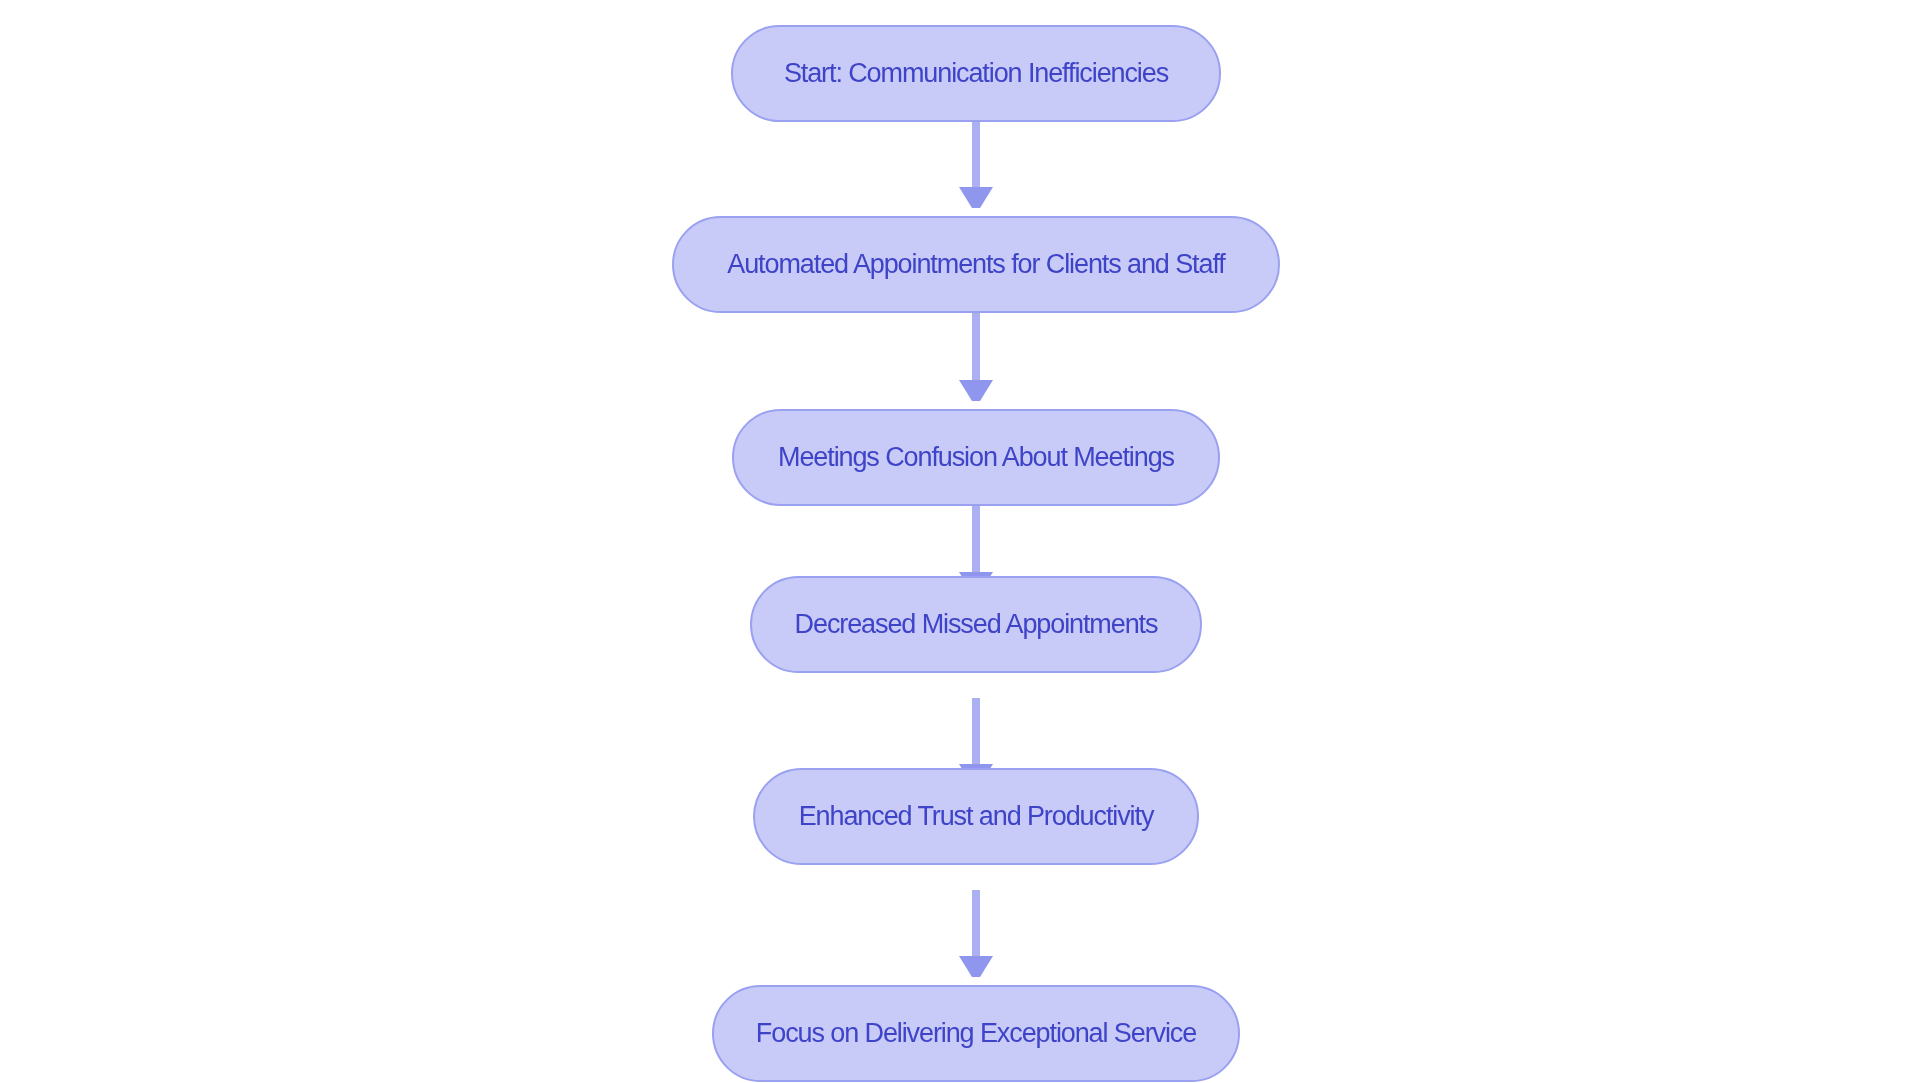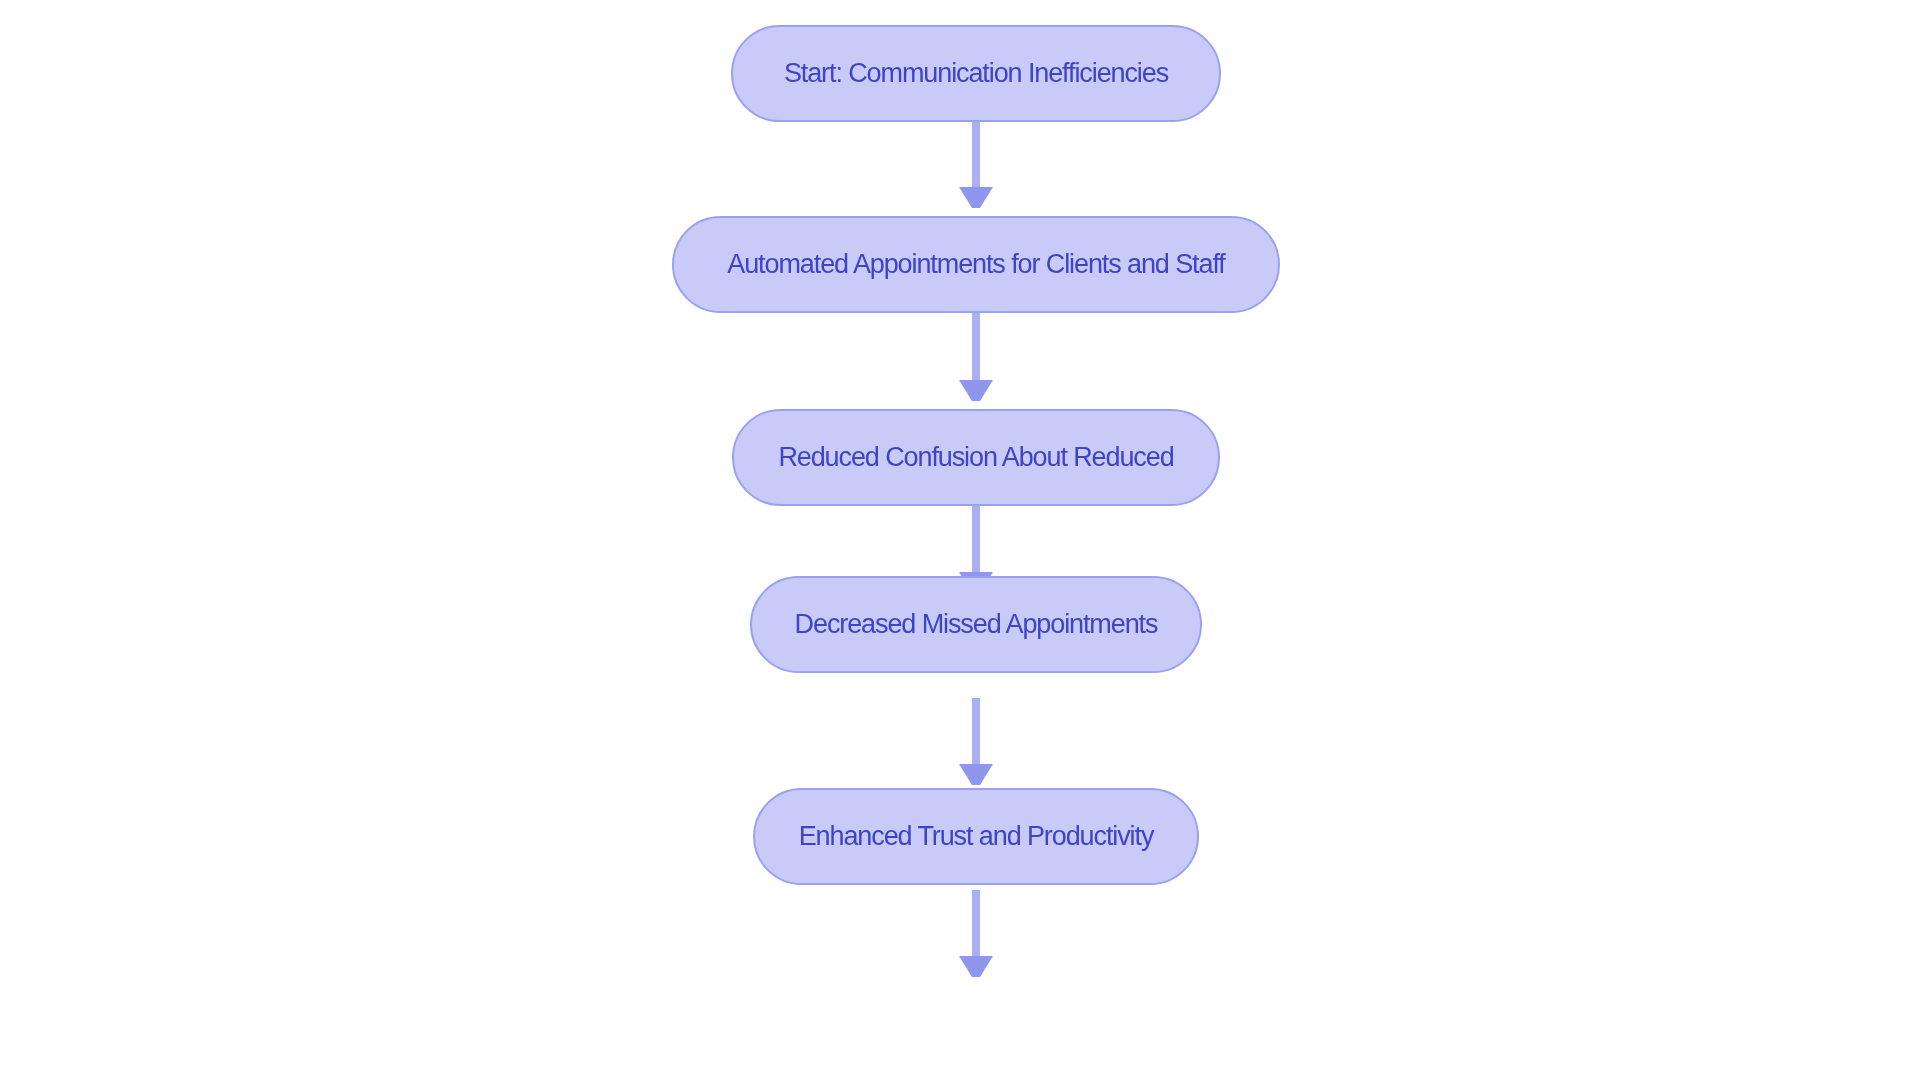--- a/index.html
+++ b/index.html
@@ -31,21 +31,21 @@
   .node span{
     color:var(--node-text);
     font-size:27px;
     letter-spacing:-1.1px;
     font-weight:400;
   }
   .n1{top:17px;width:490px;}
   .n2{top:208px;width:608px;}
   .n3{top:401px;width:488px;}
   .n4{top:568px;width:452px;}
-  .n5{top:780px;width:446px;}
+  .n5{top:760px;width:446px;}
   .n6{top:977px;width:528px;}
 
   .arrow{
     position:absolute;
     left:968px;
     transform:translateX(-50%);
     width:26px;
   }
   .a1{top:114px;height:94px;}
   .a2{top:305px;height:96px;}
@@ -89,21 +89,21 @@
   <div class="node n2">
     <span>Automated Appointments for Clients and Staff</span>
   </div>
 
   <div class="arrow a2">
     <div class="line"></div>
     <div class="head"></div>
   </div>
 
   <div class="node n3">
-    <span>Reduced Confusion About Reduced</span>
+    <span>Meetings Confusion About Meetings</span>
   </div>
 
   <div class="arrow a3">
     <div class="line"></div>
     <div class="head"></div>
   </div>
 
   <div class="node n4">
     <span>Decreased Missed Appointments</span>
   </div>
@@ -115,14 +115,17 @@
 
   <div class="node n5">
     <span>Enhanced Trust and Productivity</span>
   </div>
 
   <div class="arrow a5">
     <div class="line"></div>
     <div class="head"></div>
   </div>
 
+  <div class="node n6">
+    <span>Focus on Delivering Exceptional Service</span>
+  </div>
 
 </div>
 
 </body></html>

